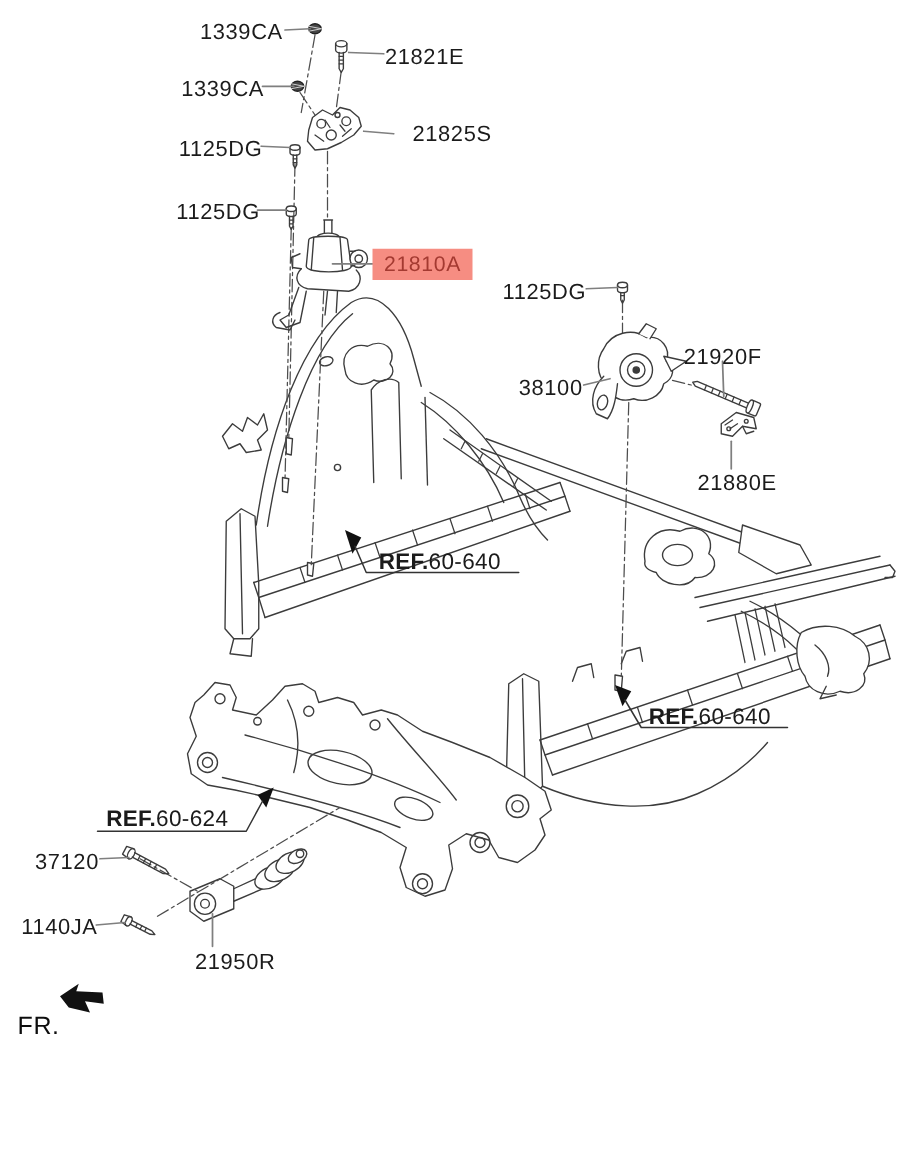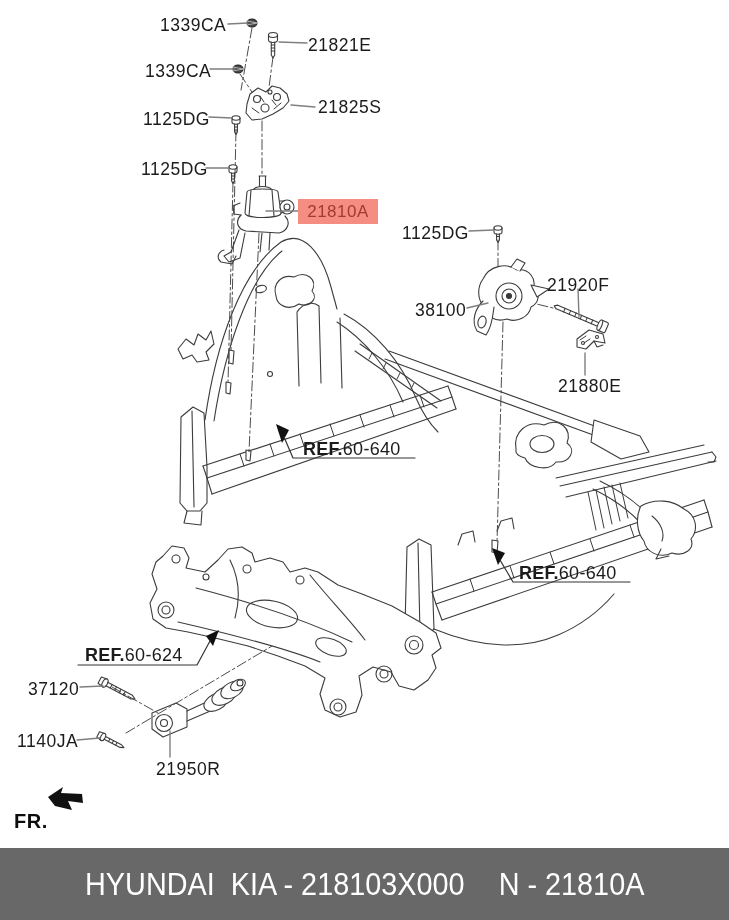--- a/index.html
+++ b/index.html
@@ -14,21 +14,21 @@
   .sf{fill:#111111;stroke:none;}
   .nut{fill:#474747;stroke:#222;}
   .tick{stroke-width:1;}
   .lbl{position:absolute;font-size:17.5px;line-height:1.15;letter-spacing:.5px;color:#1b1b1b;
        white-space:nowrap;}
   .ref{font-size:18px;letter-spacing:.3px;}
   .ref b{font-weight:700;letter-spacing:.2px;margin-top:16px;}
   .hl{position:absolute;left:298px;top:199px;width:80px;height:25px;background:#f68d82;
       display:flex;align-items:center;justify-content:center;color:#a43a31;font-size:17px;
       letter-spacing:.5px;}
-  .fr{position:absolute;left:14px;top:810px;font-size:20px;font-weight:700;color:#0d0d0d;
+  .fr{position:absolute;left:14px;top:810px;font-size:20px;font-weight:400;color:#0d0d0d;
       letter-spacing:.5px;}
   .footer{position:absolute;left:0;top:848px;width:729px;height:72px;background:#686868;
           color:#ffffff;display:flex;align-items:center;justify-content:center;}
   .footer-inner{display:flex;gap:38px;font-size:32px;transform:scaleX(.9);transform-origin:center;
           white-space:pre;}
 </style>
 </head>
 <body>
 
 <div class="canvas">
@@ -263,21 +263,21 @@
     <path d="M219,630 L206,636 L213,646 Z" class="sf"></path>
     <path d="M210,641 L197,665 L78,665" style="stroke:#333;stroke-width:1.2"></path>
   </g>
 
   <path d="M48,797 L63,787 L61,793 L82,794 L83,803 L68,801 L72,810 L55,806 Z" class="sf"></path>
 </svg>
 
 <div class="lbl" style="left:160px;top:15px">1339CA</div>
 <div class="lbl" style="left:308px;top:35px">21821E</div>
 <div class="lbl" style="left:145px;top:61px">1339CA</div>
-<div class="lbl" style="left:318px;top:97px">21825S</div>
+<div class="lbl" style="left:330px;top:97px">21825S</div>
 <div class="lbl" style="left:143px;top:109px">1125DG</div>
 <div class="lbl" style="left:141px;top:159px">1125DG</div>
 
 <div class="hl">
   <span>21810A</span>
 </div>
 
 <div class="lbl" style="left:402px;top:223px">1125DG</div>
 <div class="lbl" style="left:415px;top:300px">38100</div>
 <div class="lbl" style="left:547px;top:275px">21920F</div>
@@ -291,20 +291,14 @@
 </div>
 <div class="lbl ref" style="left:519px;top:563px">
   <b>REF.</b><span>60-640</span>
 </div>
 <div class="lbl ref" style="left:85px;top:645px">
   <b>REF.</b><span>60-624</span>
 </div>
 
 <div class="fr">FR.</div>
 
-<div class="footer">
-  <div class="footer-inner">
-    <span>HYUNDAI  KIA - 218103X000</span>
-    <span>N - 21810A</span>
-  </div>
-</div>
 
 </div>
 
 </body></html>

